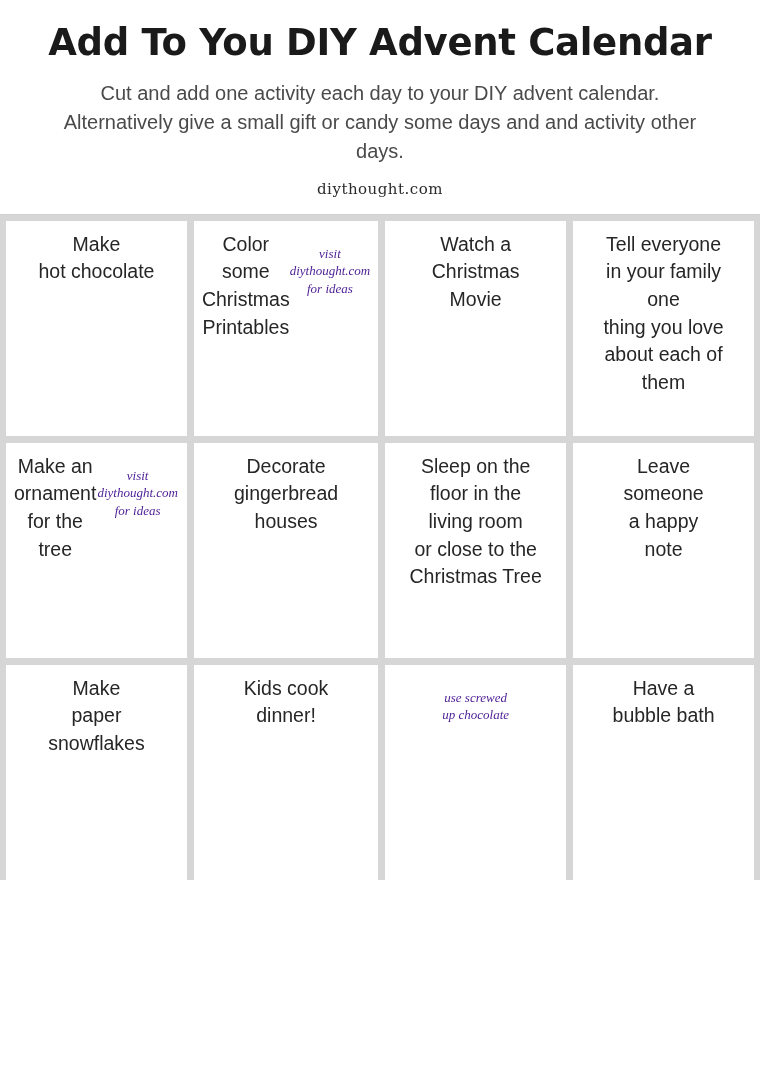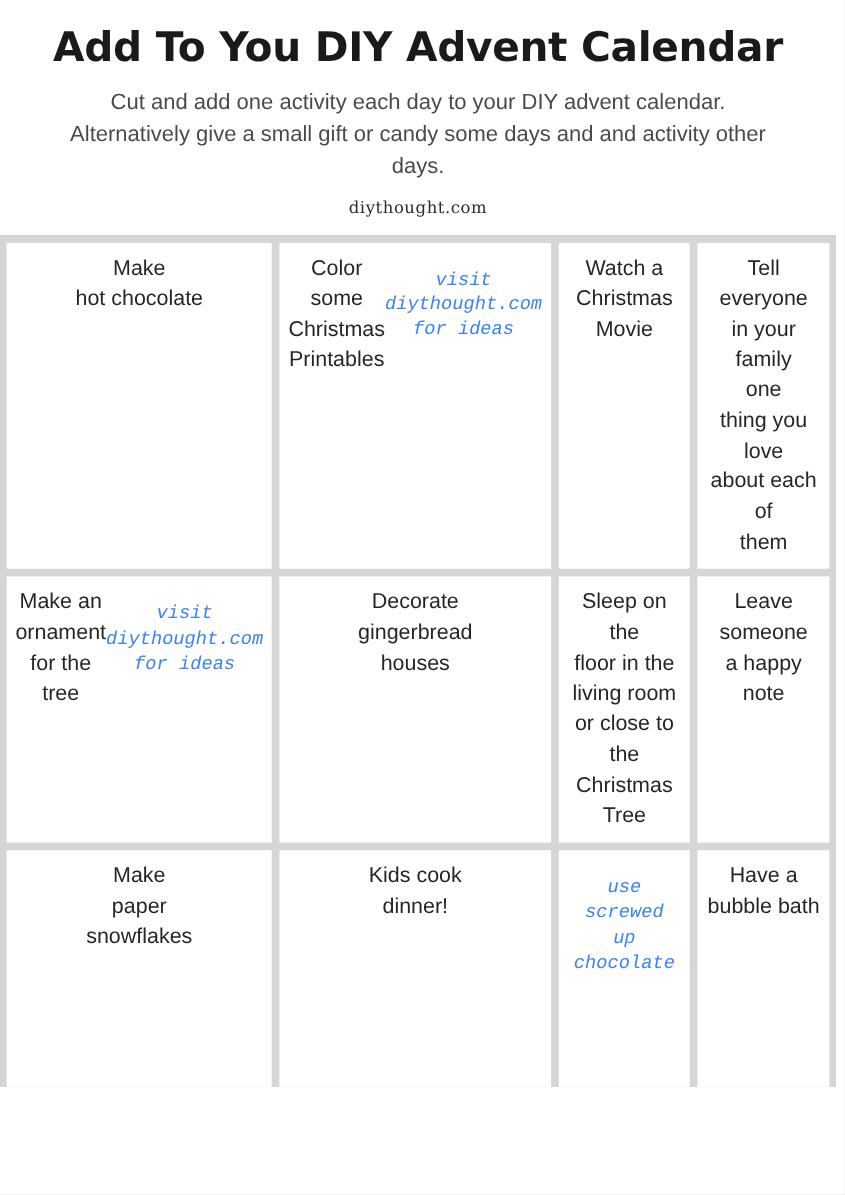--- a/index.html
+++ b/index.html
@@ -74,25 +74,25 @@
   .cell-text {
     font-family: "Liberation Sans", sans-serif;
     font-size: 19.5px;
     line-height: 1.42;
     color: #262626;
     font-weight: 300;
     white-space: pre-line;
   }
   .cell-note {
     margin-top: 14px;
-    font-family: Liberation Mono, monospace;
+    font-family: Liberation Serif, serif;
     font-style: italic;
-    font-size: 17px;
+    font-size: 13px;
     line-height: 1.35;
-    color: #3b82f6;
+    color: #4c1d95;
     white-space: pre-line;
   }
   .cell-note:empty { display: none; }
 </style>
 </head>
 <body>
 
 <div class="page">
 
   <div class="header">

